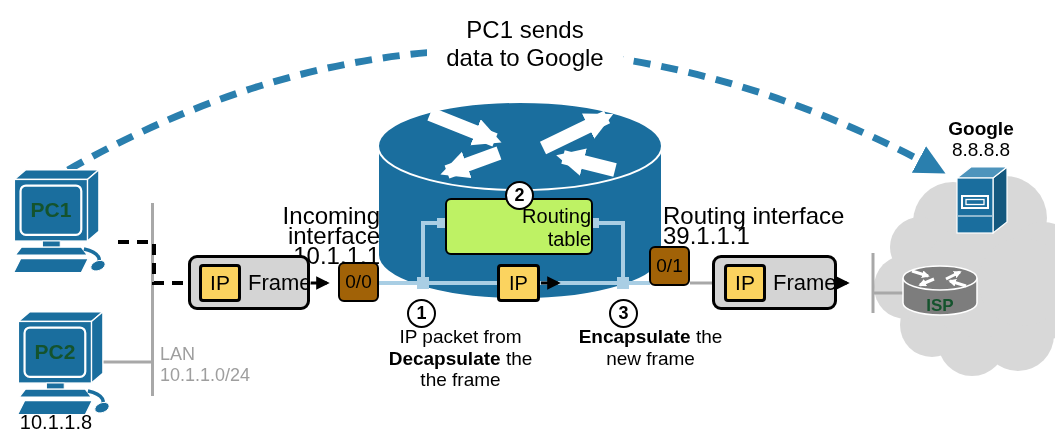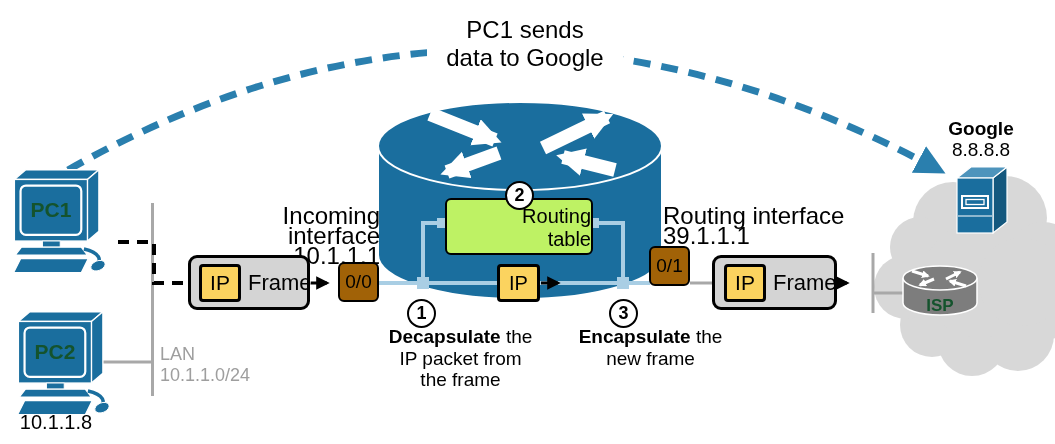--- a/index.html
+++ b/index.html
@@ -197,22 +197,22 @@
   <div class="abs framebox" style="left:712px;top:255px;width:125px;">
     <div class="ipbox" style="margin-left:9px;">IP</div>
     <div class="frametext">Frame</div>
   </div>
 
   <div class="abs stepnum" style="left:407px;top:299px;">1</div>
   <div class="abs stepnum" style="left:505px;top:181px;">2</div>
   <div class="abs stepnum" style="left:609px;top:299px;">3</div>
 
   <div class="abs steptext" style="left:378px;top:326px;">
+    <div>IP packet from</div>
     <div><b>Decapsulate</b><span> the</span></div>
-    <div>IP packet from</div>
     <div>the frame</div>
   </div>
 
   <div class="abs steptext" style="left:568px;top:326px;">
     <div><b>Encapsulate</b><span> the</span></div>
     <div>new frame</div>
   </div>
 
   <div class="abs google-label">
     <div><b>Google</b></div>

